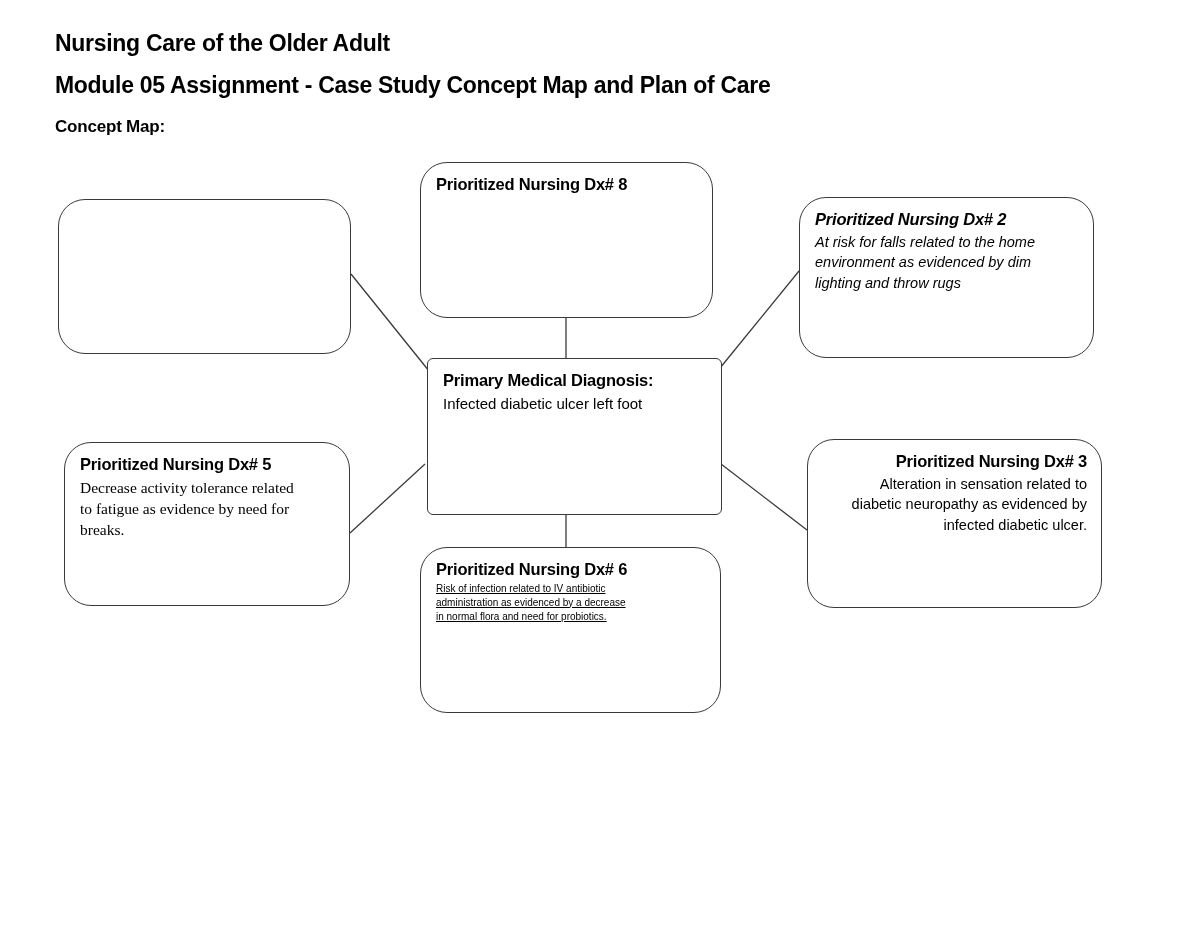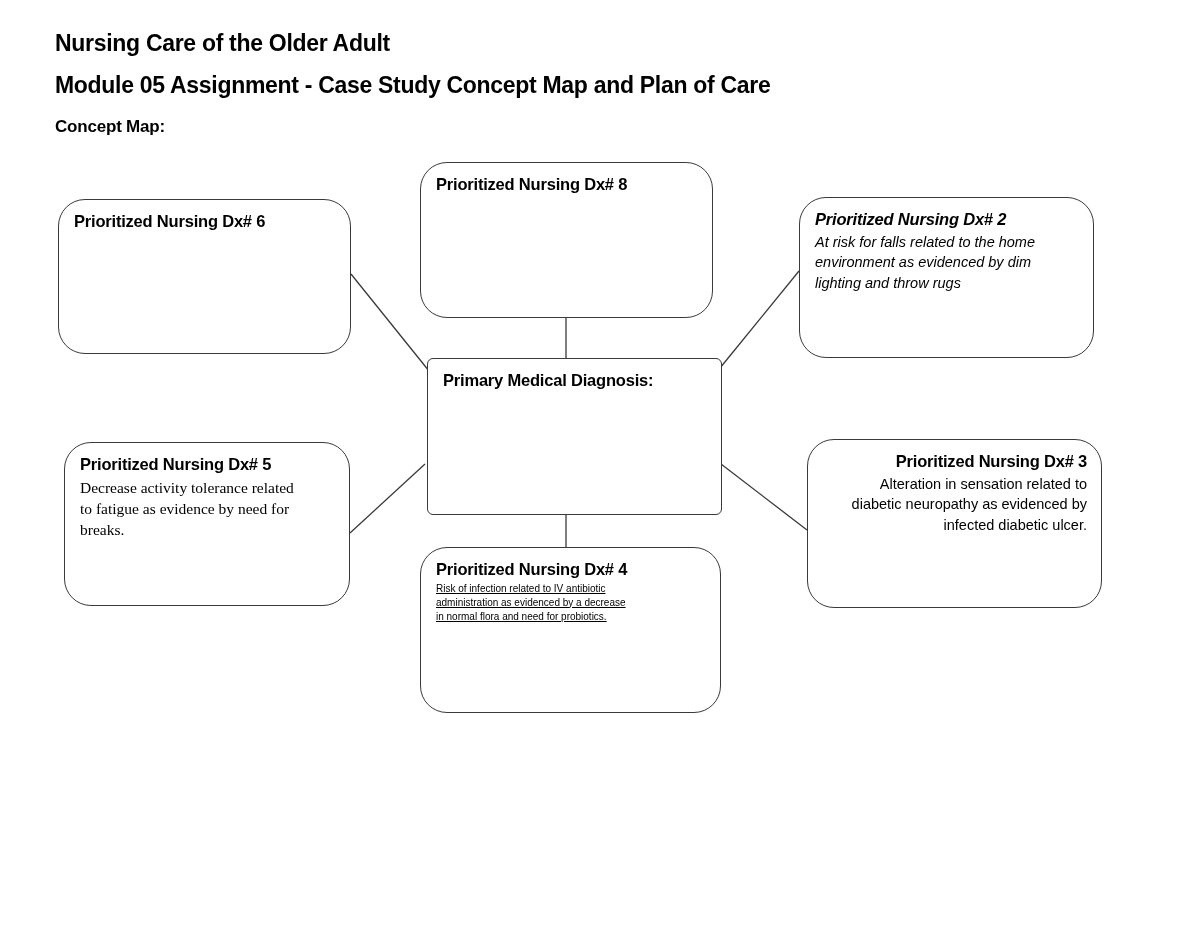--- a/index.html
+++ b/index.html
@@ -103,41 +103,41 @@
   </div>
 
   <div class="node node-dx2">
     <div class="node-title">Prioritized Nursing Dx# 2</div>
     <div class="node-body">At risk for falls related to the home
 environment as evidenced by dim
 lighting and throw rugs</div>
   </div>
 
   <div class="node node-dx6">
-    <div class="node-title">Prioritized Nursing Dx# 6</div>
   </div>
 
   <div class="node node-center">
     <div class="node-title">Primary Medical Diagnosis:</div>
+    <div class="node-body">Infected diabetic ulcer left foot</div>
   </div>
 
   <div class="node node-dx5">
     <div class="node-title">Prioritized Nursing Dx# 5</div>
     <div class="node-body">Decrease activity tolerance related
 to fatigue as evidence by need for
 breaks.</div>
   </div>
 
   <div class="node node-dx3">
     <div class="node-title">Prioritized Nursing Dx# 3</div>
     <div class="node-body">Alteration in sensation related to
 diabetic neuropathy as evidenced by
 infected diabetic ulcer.</div>
   </div>
 
   <div class="node node-dx4">
-    <div class="node-title">Prioritized Nursing Dx# 4</div>
+    <div class="node-title">Prioritized Nursing Dx# 6</div>
     <div class="node-body">Risk of infection related to IV antibiotic
 administration as evidenced by a decrease
 in normal flora and need for probiotics.</div>
   </div>
 
 </div>
 
 </body></html>

